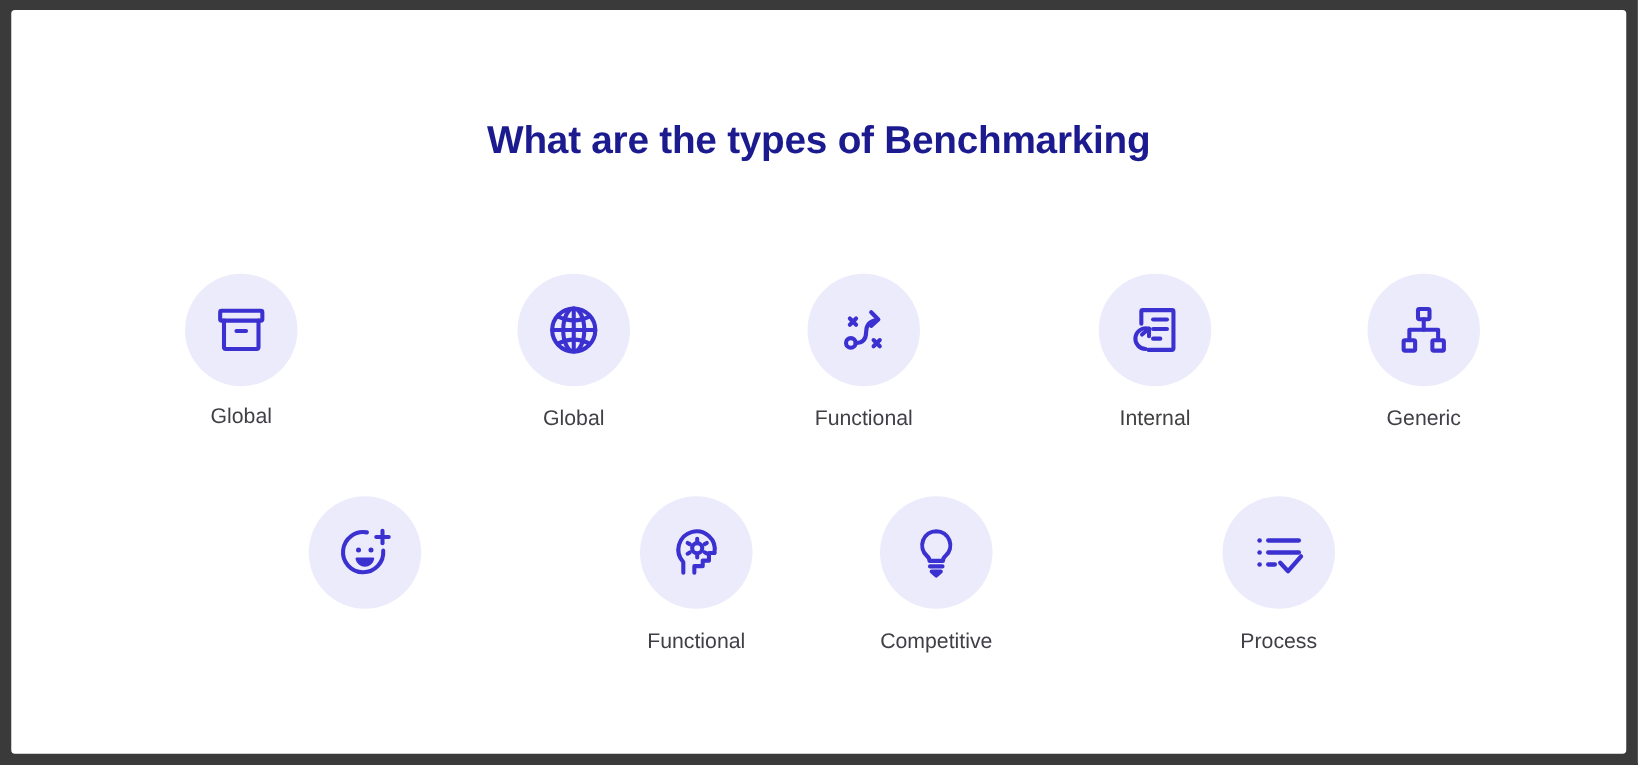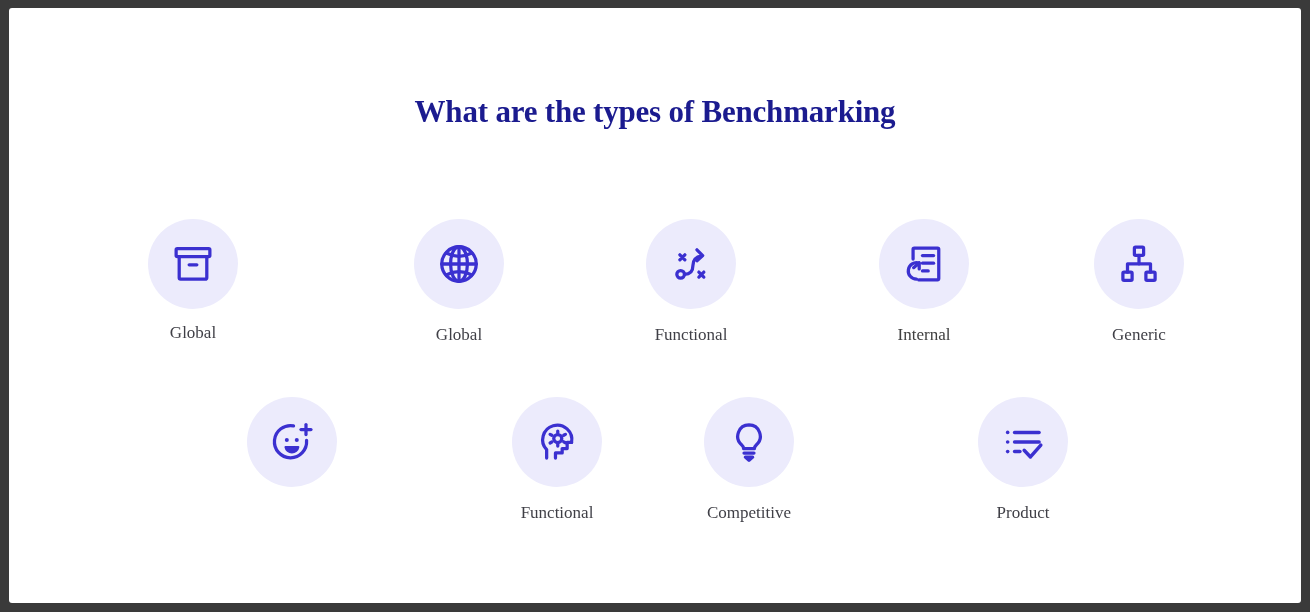--- a/index.html
+++ b/index.html
@@ -17,21 +17,20 @@
   }
   .canvas {
     position: absolute;
     left: 9px;
     top: 8px;
     width: 1292px;
     height: 595px;
     background: #ffffff;
     border-radius: 3px;
     overflow: hidden;
-    font-family: Liberation Serif, serif;
   }
   .slide-title {
     position: absolute;
     left: 0;
     top: 86px;
     width: 100%;
     text-align: center;
     font-size: 31px;
     font-weight: bold;
     color: #1b1b8f;
@@ -191,18 +190,18 @@
                 <circle cx="4" cy="7" r="0.95" fill="#3b30d0" stroke="none"></circle>
                 <circle cx="4" cy="12" r="0.95" fill="#3b30d0" stroke="none"></circle>
                 <circle cx="4" cy="17" r="0.95" fill="#3b30d0" stroke="none"></circle>
                 <line x1="7.6" y1="7" x2="20.4" y2="7"></line>
                 <line x1="7.6" y1="12" x2="20.4" y2="12"></line>
                 <line x1="7.6" y1="17" x2="10.4" y2="17"></line>
                 <polyline points="12.6,16.3 15.9,19.8 21.3,13.6"></polyline>
               </svg>
             </span>
           </div>
-          <div class="item-label" style="color: rgb(63, 63, 70);">Product</div>
+          <div class="item-label" style="color: rgb(63, 63, 70);">Process</div>
         </div>
       </div>
 
   </div>
 </div>
 
 </body></html>

